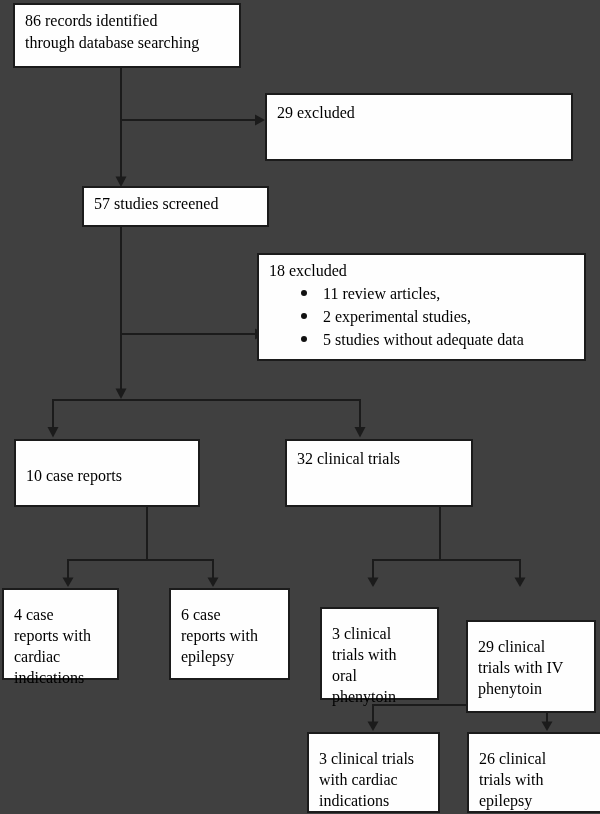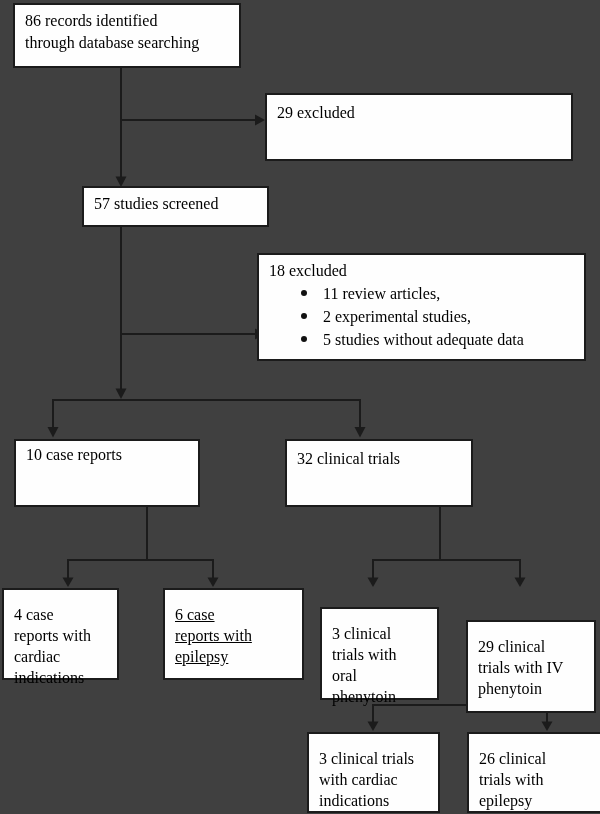--- a/index.html
+++ b/index.html
@@ -28,24 +28,24 @@
     line-height: 22px;
     padding: 5px 9px 2px 10px;
   }
   .box .tline { white-space: nowrap; }
   .tight { line-height: 21px; padding-top: 14px; }
 
   #b-records        { left: 13px;  top: 3px;   width: 228px; height: 65px;  }
   #b-excluded29     { left: 265px; top: 93px;  width: 308px; height: 68px;  padding-top: 7px; }
   #b-screened       { left: 40px;  top: 186px; width: 187px; height: 41px; margin-left: 42px;  }
   #b-excluded18     { left: 257px; top: 253px; width: 329px; height: 108px; padding-top: 4px; line-height: 23px; }
-  #b-casereports    { left: 14px;  top: 439px; width: 186px; height: 68px;  padding-top: 3px; }
+  #b-casereports    { left: 14px;  top: 439px; width: 186px; height: 68px;  padding-top: 24px; }
   #b-clinicaltrials { left: 285px; top: 439px; width: 188px; height: 68px;  padding-top: 7px; }
   #b-casecardiac    { left: 2px;   top: 588px; width: 117px; height: 92px;  }
-  #b-caseepilepsy   { left: 163px; top: 588px; width: 141px; height: 92px; text-decoration: underline;  }
+  #b-caseepilepsy   { left: 169px; top: 588px; width: 121px; height: 92px;  }
   #b-oralphenytoin  { left: 320px; top: 588px; width: 119px; height: 93px; margin-top: 19px;  }
   #b-ivphenytoin    { left: 466px; top: 620px; width: 130px; height: 93px;  }
   #b-trialscardiac  { left: 307px; top: 732px; width: 133px; height: 81px;  }
   #b-trialsepilepsy { left: 467px; top: 732px; width: 158px; height: 81px;  }
 
   #b-excluded18 ul {
     margin: 0;
     padding: 0;
     list-style: none;
   }

